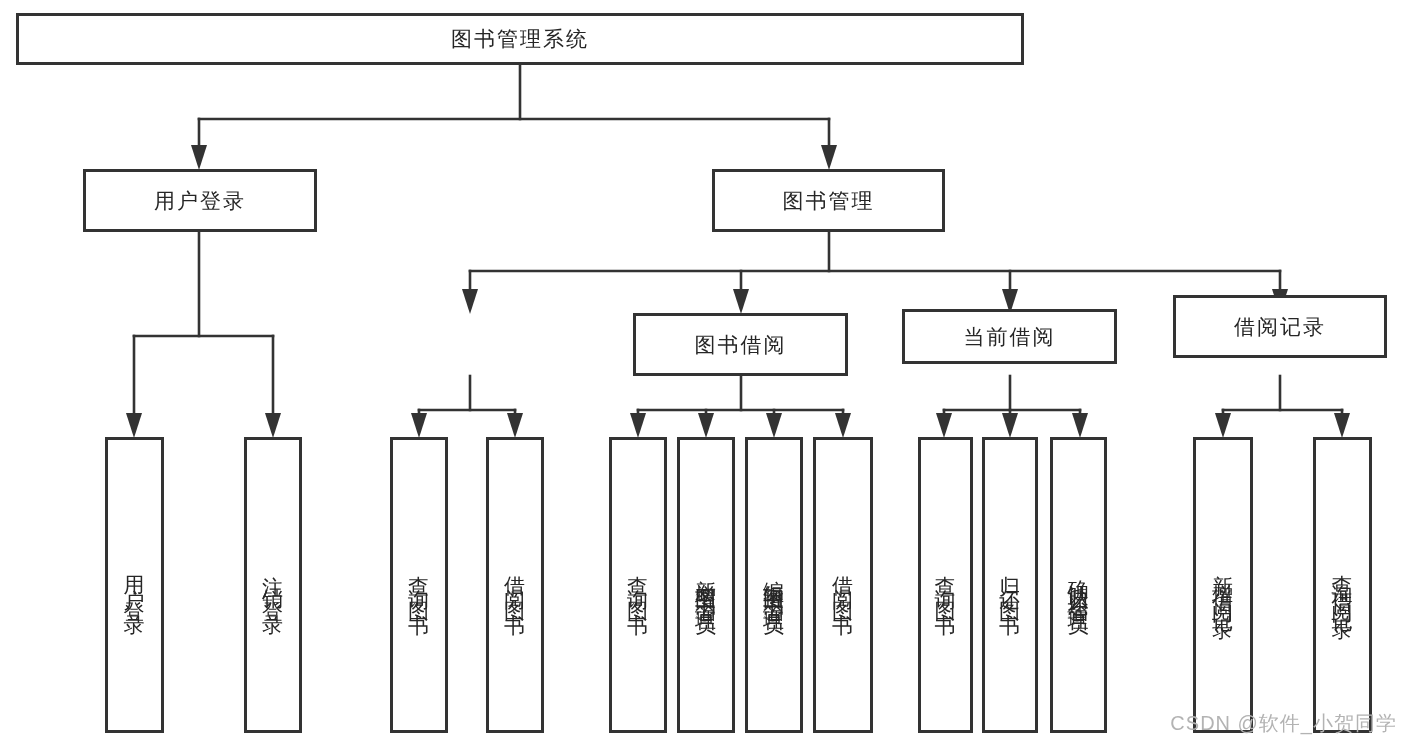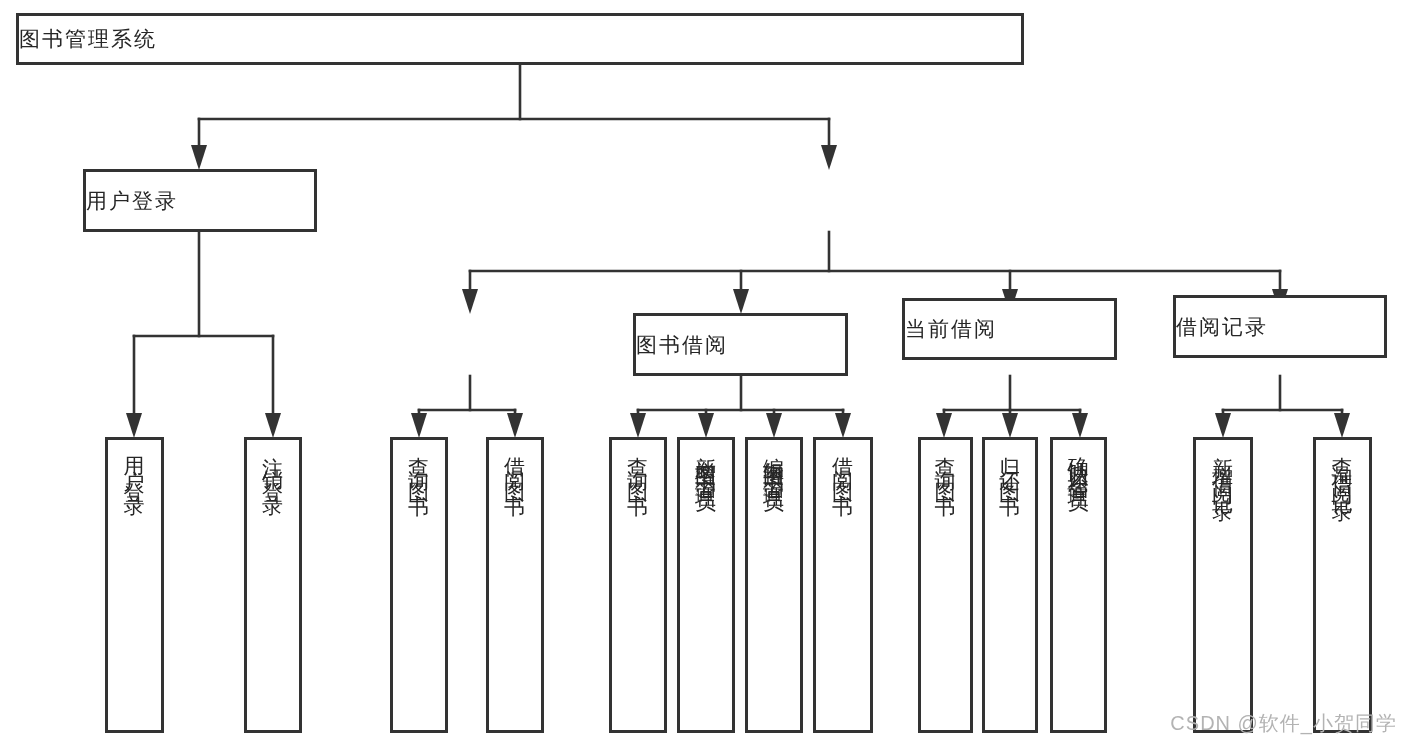--- a/index.html
+++ b/index.html
@@ -17,21 +17,21 @@
     overflow:hidden;
   }
   .wires{position:absolute;left:0;top:0;width:1405px;height:747px;}
   .wires line{stroke:var(--line);stroke-width:2.6;stroke-linecap:square;}
   .wires polygon{fill:var(--line);}
   .node{
     position:absolute;
     box-sizing:border-box;
     border:3px solid var(--line);
     background:#ffffff;
-    display:flex;align-items:center;
+    display:flex;align-items:center;justify-content:center;
     color:var(--text);
   }
   .h-label{font-size:21px;letter-spacing:2px;white-space:nowrap;}
   .leaf{
     writing-mode:vertical-rl;
     text-orientation:mixed;
     -webkit-text-orientation:mixed;
     font-size:21px;
     line-height:1;
   }
@@ -114,25 +114,28 @@
     <polygon points="1342,438 1334,413 1350,413"></polygon>
   </svg>
 
   <div class="node" style="left:16px;top:13px;width:1008px;height:52px">
     <span class="h-label">图书管理系统</span>
   </div>
 
   <div class="node" style="left:83px;top:169px;width:234px;height:63px">
     <span class="h-label">用户登录</span>
   </div>
+  <div class="node" style="left:712px;top:169px;width:233px;height:63px">
+    <span class="h-label">图书管理</span>
+  </div>
 
   <div class="node" style="left:633px;top:313px;width:215px;height:63px">
     <span class="h-label">图书借阅</span>
   </div>
-  <div class="node" style="left:902px;top:298px;width:215px;height:62px">
+  <div class="node" style="left:902px;top:309px;width:215px;height:55px">
     <span class="h-label">当前借阅</span>
   </div>
   <div class="node" style="left:1173px;top:295px;width:214px;height:63px">
     <span class="h-label">借阅记录</span>
   </div>
 
   <div class="node leaf ls-lg" style="left:105px;top:437px;width:59px;height:296px">用户登录</div>
   <div class="node leaf ls-lg" style="left:244px;top:437px;width:58px;height:296px">注销登录</div>
 
   <div class="node leaf ls-lg" style="left:390px;top:437px;width:58px;height:296px">查询图书</div>

